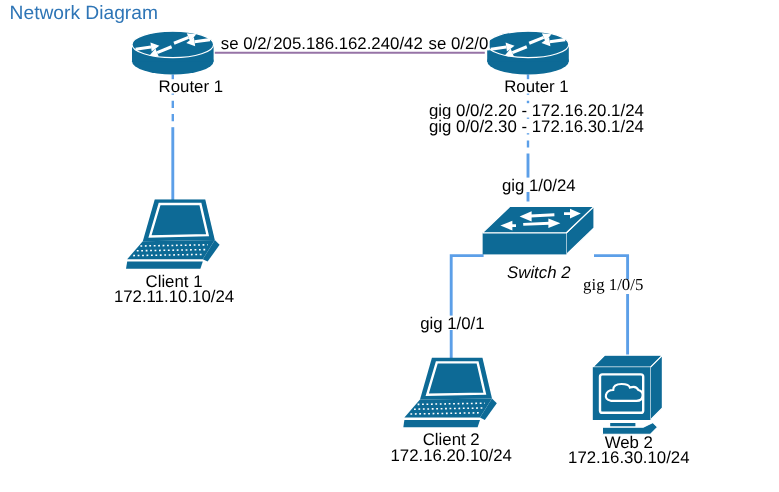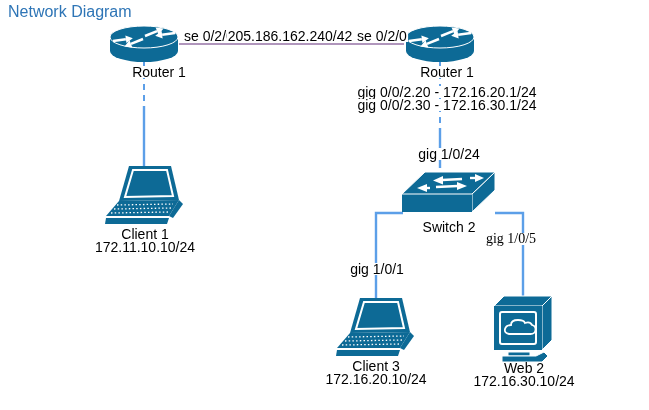--- a/index.html
+++ b/index.html
@@ -159,26 +159,26 @@
   <div class="lbl center" style="left:290px;top:30px;">205.186.162.240/42</div>
   <div class="lbl center" style="left:382px;top:30px;">se 0/2/0</div>
 
   <div class="lbl center" style="left:143px;top:66px;margin-left:16px;">Router 1</div>
 
   <div class="lbl center" style="left:447px;top:66px;">Router 1</div>
   <div class="lbl center" style="left:447px;top:86px;">gig 0/0/2.20 - 172.16.20.1/24</div>
   <div class="lbl center" style="left:447px;top:99px;">gig 0/0/2.30 - 172.16.30.1/24</div>
 
   <div class="lbl center" style="left:449px;top:148px;">gig 1/0/24</div>
-  <div class="lbl center" style="left:449px;top:221px;">Switch 2</div>
+  <div class="lbl center" style="left:449px;top:221px;font-style:italic;">Switch 2</div>
   <div class="lbl center" style="left:377px;top:227px;margin-top:36px;">gig 1/0/1</div>
   <div class="lbl center" style="left:511px;top:233px;font-family:Liberation Serif, serif;">gig 1/0/5</div>
 
   <div class="lbl center" style="left:145px;top:228px;">Client 1</div>
   <div class="lbl center" style="left:145px;top:241px;">172.11.10.10/24</div>
 
-  <div class="lbl center" style="left:376px;top:360px;">Client 3</div>
+  <div class="lbl center" style="left:376px;top:360px;">Client 2</div>
   <div class="lbl center" style="left:376px;top:373px;">172.16.20.10/24</div>
 
   <div class="lbl center" style="left:524px;top:362px;">Web 2</div>
   <div class="lbl center" style="left:524px;top:375px;">172.16.30.10/24</div>
 
 </div>
 
 </body></html>

